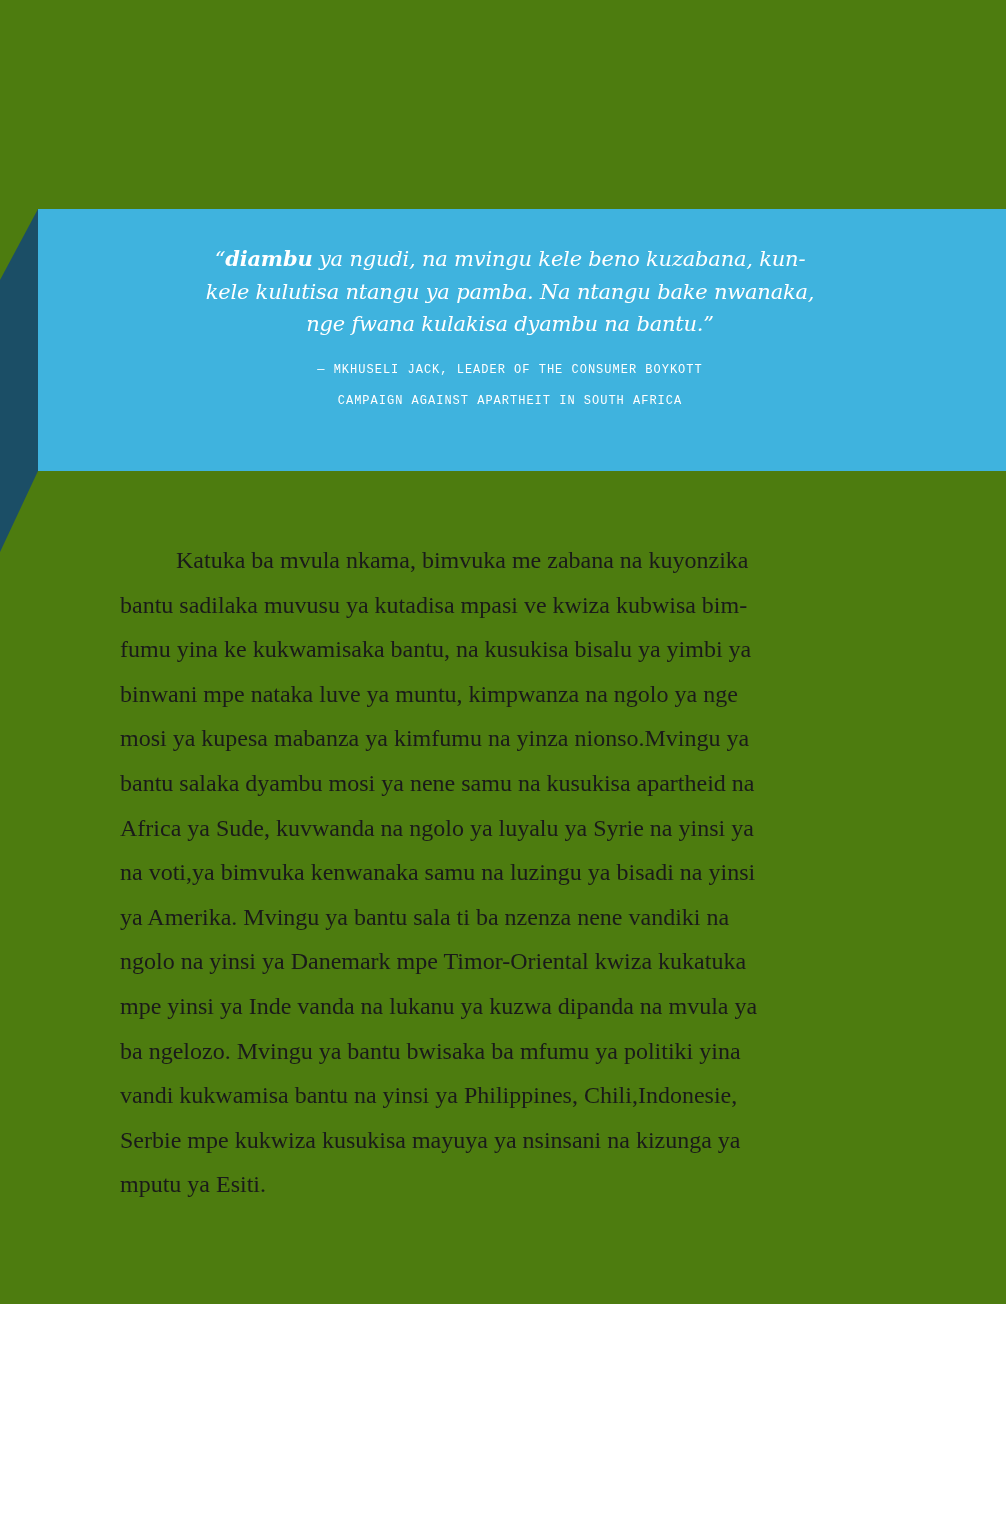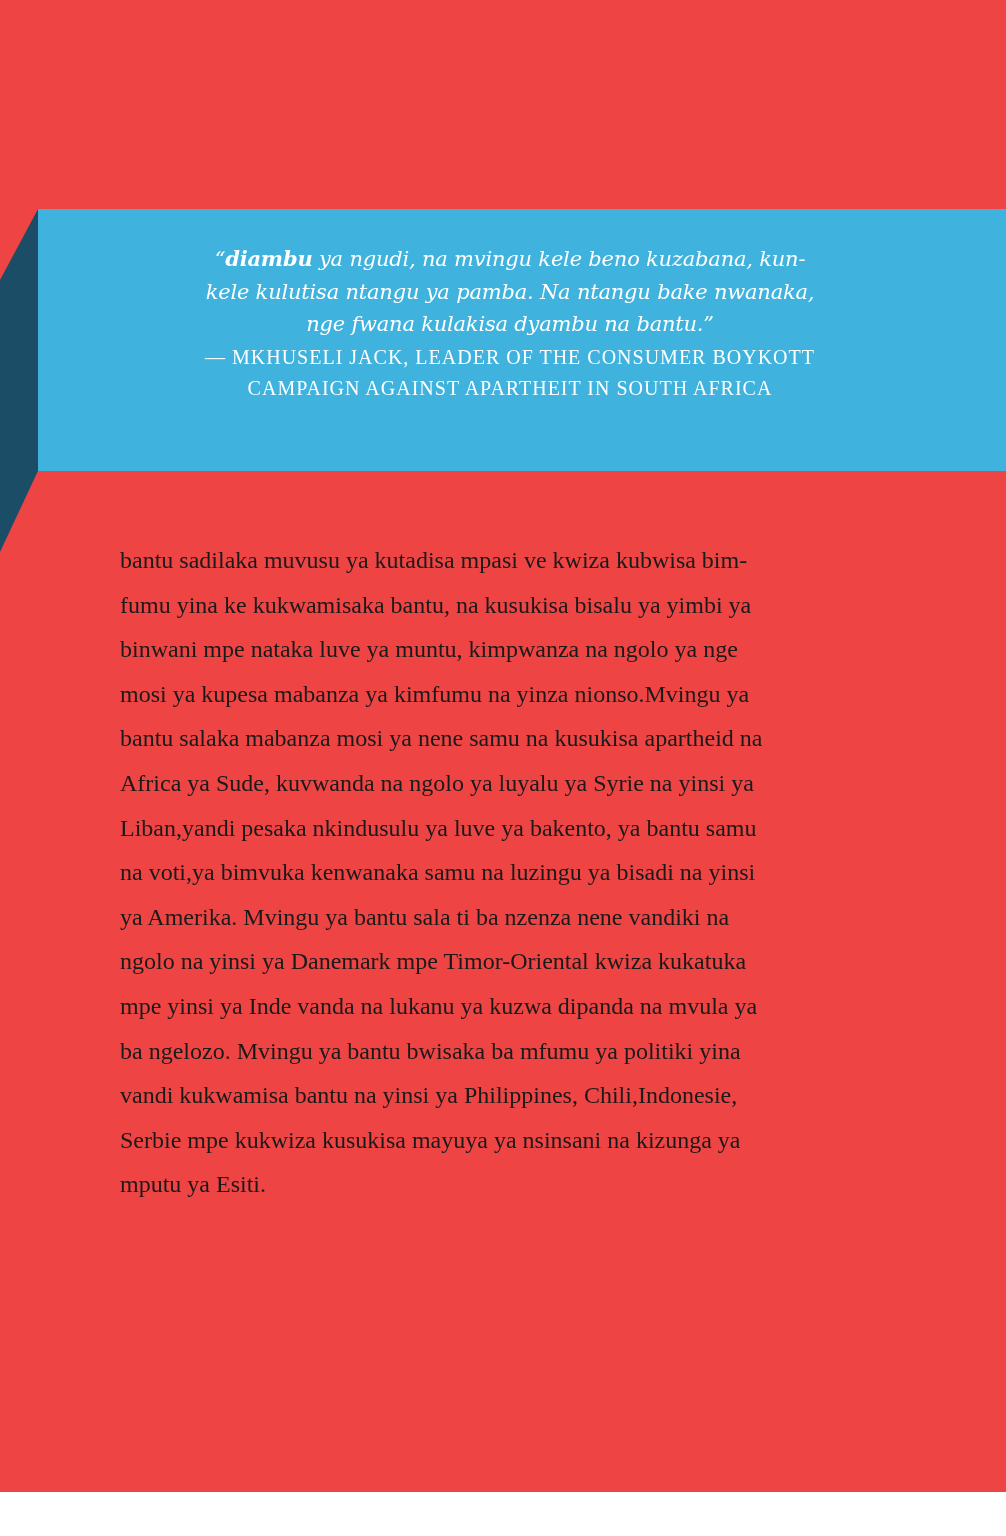--- a/index.html
+++ b/index.html
@@ -10,22 +10,22 @@
     body {
       width: 1006px;
       height: 1536px;
       position: relative;
       overflow: hidden;
     }
     .page {
       position: absolute;
       left: 0; top: 0;
       width: 1006px;
-      height: 1492px;
-      background: #ef4444;
+      height: 1304px;
+      background: #4d7c0f;
     }
     .side-shape {
       position: absolute;
       left: 0;
       top: 209px;
       width: 38px;
       height: 343px;
     }
     .side-shape svg { display: block; }
     .quote-band {
@@ -49,25 +49,25 @@
       font-style: italic;
       font-size: 21px;
       line-height: 32.5px;
       letter-spacing: -0.2px;
     }
     .quote-line { display: block; white-space: nowrap; }
     .quote-strong {
       font-weight: bold;
     }
     .attribution {
-      font-family: Liberation Serif, serif;
-      font-size: 20px;
+      font-family: Liberation Mono, monospace;
+      font-size: 12px;
       line-height: 31px;
       letter-spacing: 1px;
-      margin-top: 1px;
+      margin-top: 14px;
     }
     .attribution .attr-line { display: block; white-space: nowrap; }
 
     .body-text {
       position: absolute;
       left: 120px;
       top: 538px;
       width: 780px;
       font-family: "Liberation Serif", serif;
       font-size: 24px;
@@ -99,27 +99,27 @@
       <span class="quote-line">kele kulutisa ntangu ya pamba. Na ntangu bake nwanaka,</span>
       <span class="quote-line">nge fwana kulakisa dyambu na bantu.”</span>
     </div>
     <div class="attribution">
       <span class="attr-line">— MKHUSELI JACK, LEADER OF THE CONSUMER BOYKOTT</span>
       <span class="attr-line">CAMPAIGN AGAINST APARTHEIT IN SOUTH AFRICA</span>
     </div>
   </div>
 
   <div class="body-text">
+    <span class="body-line indent">Katuka ba mvula nkama, bimvuka me zabana na kuyonzika</span>
     <span class="body-line">bantu sadilaka muvusu ya kutadisa mpasi ve kwiza kubwisa bim-</span>
     <span class="body-line">fumu yina ke kukwamisaka bantu, na kusukisa bisalu ya yimbi ya</span>
     <span class="body-line">binwani mpe nataka luve ya muntu, kimpwanza na ngolo ya nge</span>
     <span class="body-line">mosi ya kupesa mabanza ya kimfumu na yinza nionso.Mvingu ya</span>
-    <span class="body-line">bantu salaka mabanza mosi ya nene samu na kusukisa apartheid na</span>
+    <span class="body-line">bantu salaka dyambu mosi ya nene samu na kusukisa apartheid na</span>
     <span class="body-line">Africa ya Sude, kuvwanda na ngolo ya luyalu ya Syrie na yinsi ya</span>
-    <span class="body-line">Liban,yandi pesaka nkindusulu ya luve ya bakento, ya bantu samu</span>
     <span class="body-line">na voti,ya bimvuka kenwanaka samu na luzingu ya bisadi na yinsi</span>
     <span class="body-line">ya Amerika. Mvingu ya bantu sala ti ba nzenza nene vandiki na</span>
     <span class="body-line">ngolo na yinsi ya Danemark mpe Timor-Oriental kwiza kukatuka</span>
     <span class="body-line">mpe yinsi ya Inde vanda na lukanu ya kuzwa dipanda na mvula ya</span>
     <span class="body-line">ba ngelozo. Mvingu ya bantu bwisaka ba mfumu ya politiki yina</span>
     <span class="body-line">vandi kukwamisa bantu na yinsi ya Philippines, Chili,Indonesie,</span>
     <span class="body-line">Serbie mpe kukwiza kusukisa mayuya ya nsinsani na kizunga ya</span>
     <span class="body-line">mputu ya Esiti.</span>
   </div>
 

